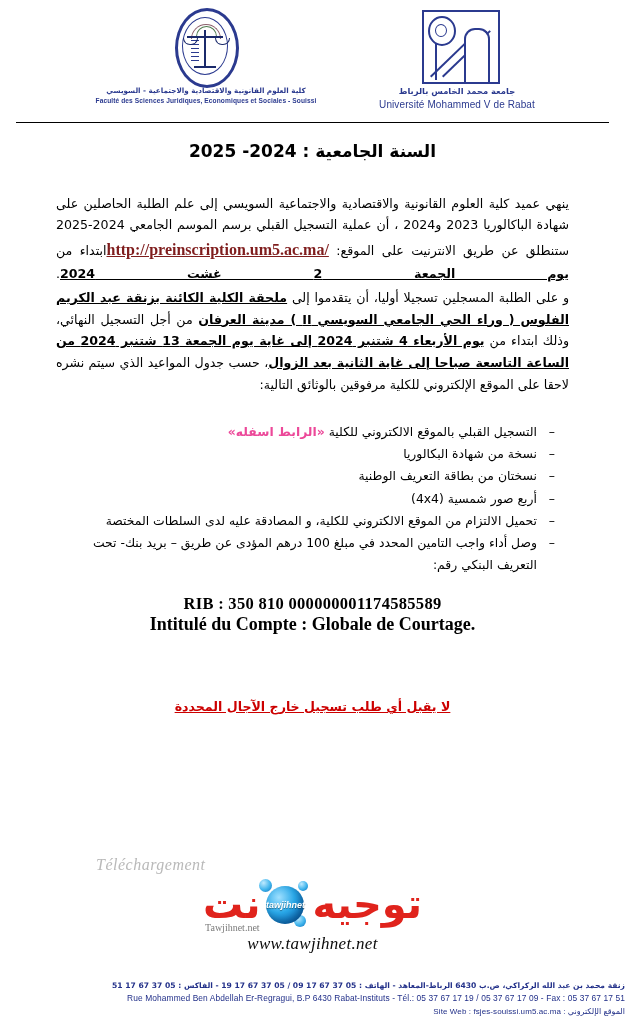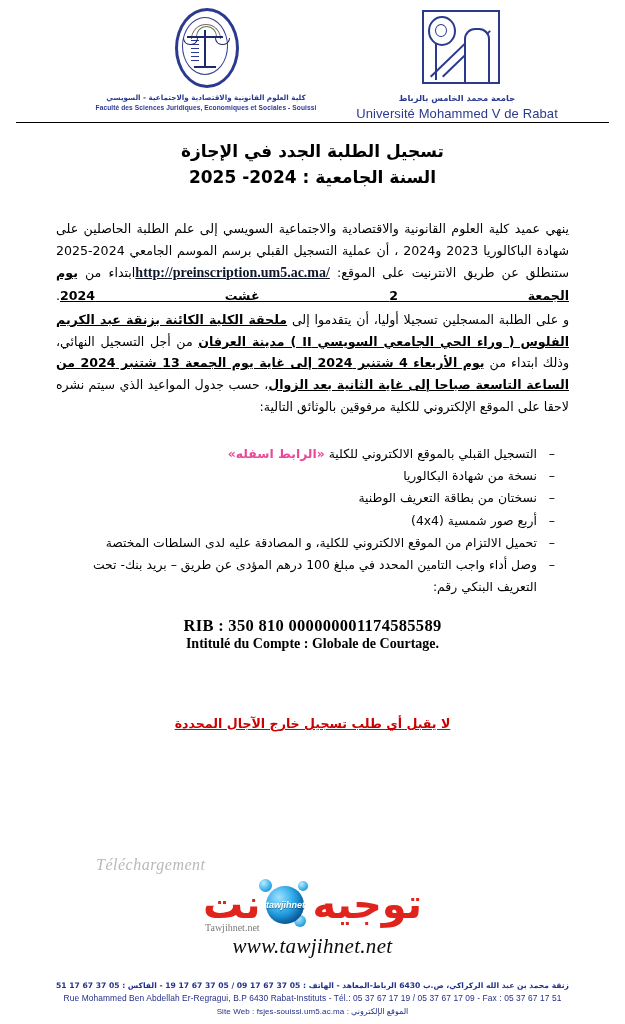--- a/index.html
+++ b/index.html
@@ -161,37 +161,36 @@
     width: 2.4px; height: 39px;
     background: #2b3a8f;
   }
 
   .logo-caption-ar {
     direction: rtl;
     font-family: "DejaVu Sans", "Liberation Sans", sans-serif;
     font-size: 7.2px;
     font-weight: bold;
     color: #2b3a8f;
-    margin-top: 7px;
     text-align: center;
     line-height: 1.25;
     letter-spacing: .2px;
   }
   .logo-caption-fr {
     direction: ltr;
     font-family: "Liberation Sans", "DejaVu Sans", sans-serif;
     font-size: 6.6px;
     font-weight: bold;
     color: #2b3a8f;
     text-align: center;
     margin-top: 2px;
     letter-spacing: .1px;
   }
   .um5-cap-ar { font-size: 8.4px; }
-  .um5-cap-fr { font-size: 13px; font-weight: normal; text-align: center; }
+  .um5-cap-fr { font-size: 10px; font-weight: normal; text-align: center; }
 
   
   .title-rule {
     border-top: 1.2px solid #000;
     margin: 4px 16px 0 16px;
   }
   .doc-title {
     text-align: center;
     font-family: "DejaVu Sans", "Liberation Sans", sans-serif;
     font-weight: bold;
@@ -214,25 +213,25 @@
     text-align: justify;
     text-align-last: justify;
     direction: rtl;
   }
   p.para.last { text-align-last: right; }
   .u-bold {
     font-weight: bold;
     text-decoration: underline;
   }
   .link {
-    color: #0f172a;
+    color: #7f1d1d;
     font-weight: bold;
     text-decoration: underline;
     font-family: "Liberation Serif", serif;
-    font-size: 14px;
+    font-size: 16px;
     direction: ltr;
     unicode-bidi: embed;
   }
 
   
   ul.doc-list {
     list-style: none;
     margin: 26px 0 0 0;
     padding: 0 14px 0 0;
     direction: rtl;
@@ -267,21 +266,21 @@
   }
   .bank .rib {
     font-family: "Liberation Serif", "DejaVu Serif", serif;
     font-weight: bold;
     font-size: 16.5px;
     letter-spacing: .3px;
   }
   .bank .intitule {
     font-family: "Liberation Serif", "DejaVu Serif", serif;
     font-weight: bold;
-    font-size: 14px;
+    font-size: 18px;
   }
 
   
   .warning {
     margin-top: 64px;
     text-align: center;
     direction: rtl;
     color: #cc0000;
     font-family: "DejaVu Sans", "Liberation Sans", sans-serif;
     font-weight: bold;
@@ -370,33 +369,33 @@
     font-family: "Liberation Serif", serif;
     font-size: 10px;
     color: #7a7a7a;
     direction: ltr;
     white-space: nowrap;
   }
   .tawjih-url {
     margin-top: 2px;
     font-family: "Liberation Serif", "DejaVu Serif", serif;
     font-style: italic;
-    font-size: 21px;
+    font-size: 17px;
     color: #0a0a0a;
     direction: ltr;
     letter-spacing: .3px;
   }
 
   
   .footer {
     position: absolute;
     left: 0;
     bottom: 8px;
     width: 625px;
-    text-align: center;
+    text-align: right;
     color: #223089;
   }
   .footer .line-ar {
     direction: rtl;
     font-family: "DejaVu Sans", "Liberation Sans", sans-serif;
     font-size: 7.6px;
     font-weight: bold;
     letter-spacing: .1px;
     margin-bottom: 3px;
   }
@@ -454,21 +453,20 @@
     </div>
     <div class="logo-caption-ar um5-cap-ar">جامعة محمد الخامس بالرباط</div>
     <div class="logo-caption-fr um5-cap-fr">Université Mohammed V de Rabat</div>
   </div>
 
 </div>
 
 <div class="title-rule"></div>
 
 <div class="doc-title">
-  <div>تسجيل الطلبة الجدد في الإجازة</div>
   <div>السنة الجامعية : 2024- 2025</div>
 </div>
 
 <div class="body-wrap">
 
   <p class="para"><span>ينهي عميد كلية العلوم القانونية والاقتصادية والاجتماعية السويسي إلى علم الطلبة الحاصلين على شهادة الباكالوريا 2023 و2024 ، أن عملية التسجيل القبلي برسم الموسم الجامعي 2024-2025 ستنطلق عن طريق الانترنيت على الموقع:</span>
     <a class="link" href="#">http://preinscription.um5.ac.ma/</a><span>ابتداء من</span>
     <span class="u-bold">يوم الجمعة 2 غشت 2024</span><span>.</span></p>
 
   <p class="para last"><span>و على الطلبة المسجلين تسجيلا أوليا، أن يتقدموا إلى</span>

